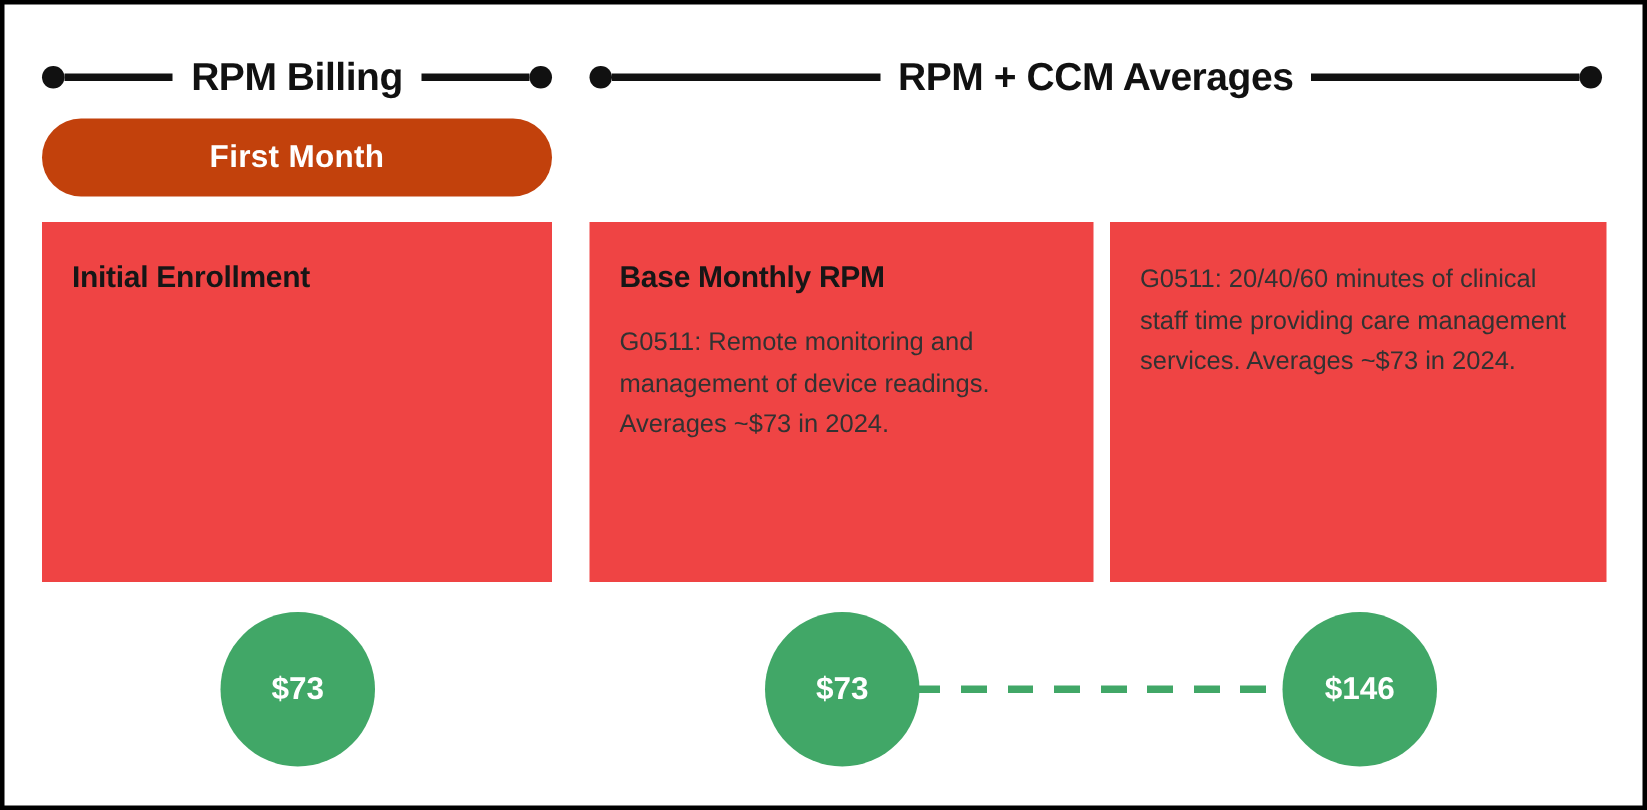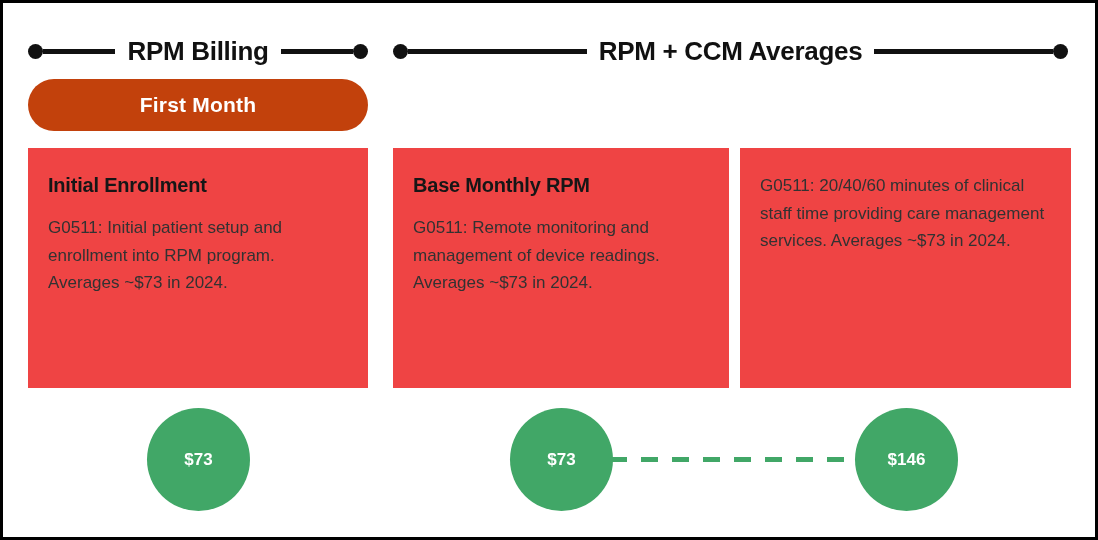--- a/index.html
+++ b/index.html
@@ -98,21 +98,21 @@
     position: absolute;
     top: 405px;
     width: 103px;
     height: 103px;
     border-radius: 50%;
     background: #41A767;
     display: flex;
     align-items: center;
     justify-content: center;
     color: #ffffff;
-    font-size: 17px;
+    font-size: 21px;
     font-weight: bold;
   }
   .pc-1 { left: 144px; }
   .pc-2 { left: 507px; }
   .pc-3 { left: 852px; }
 
   
   .dashed-connector {
     position: absolute;
     left: 607px;
@@ -144,21 +144,20 @@
     <span class="gh-line"></span>
     <span class="gh-label">RPM + CCM Averages</span>
     <span class="gh-line"></span>
     <span class="gh-dot"></span>
   </div>
 
   <div class="pill pill-orange">First Month</div>
 
   <div class="card card-1">
     <p class="card-title">Initial Enrollment</p>
-    <p class="card-body">G0511: Initial patient setup and enrollment into RPM program. Averages ~$73 in 2024.</p>
   </div>
 
   <div class="card card-2">
     <p class="card-title">Base Monthly RPM</p>
     <p class="card-body">G0511: Remote monitoring and management of device readings. Averages ~$73 in 2024.</p>
   </div>
 
   <div class="card card-3">
     <p class="card-body">G0511: 20/40/60 minutes of clinical staff time providing care management services. Averages ~$73 in 2024.</p>
   </div>

